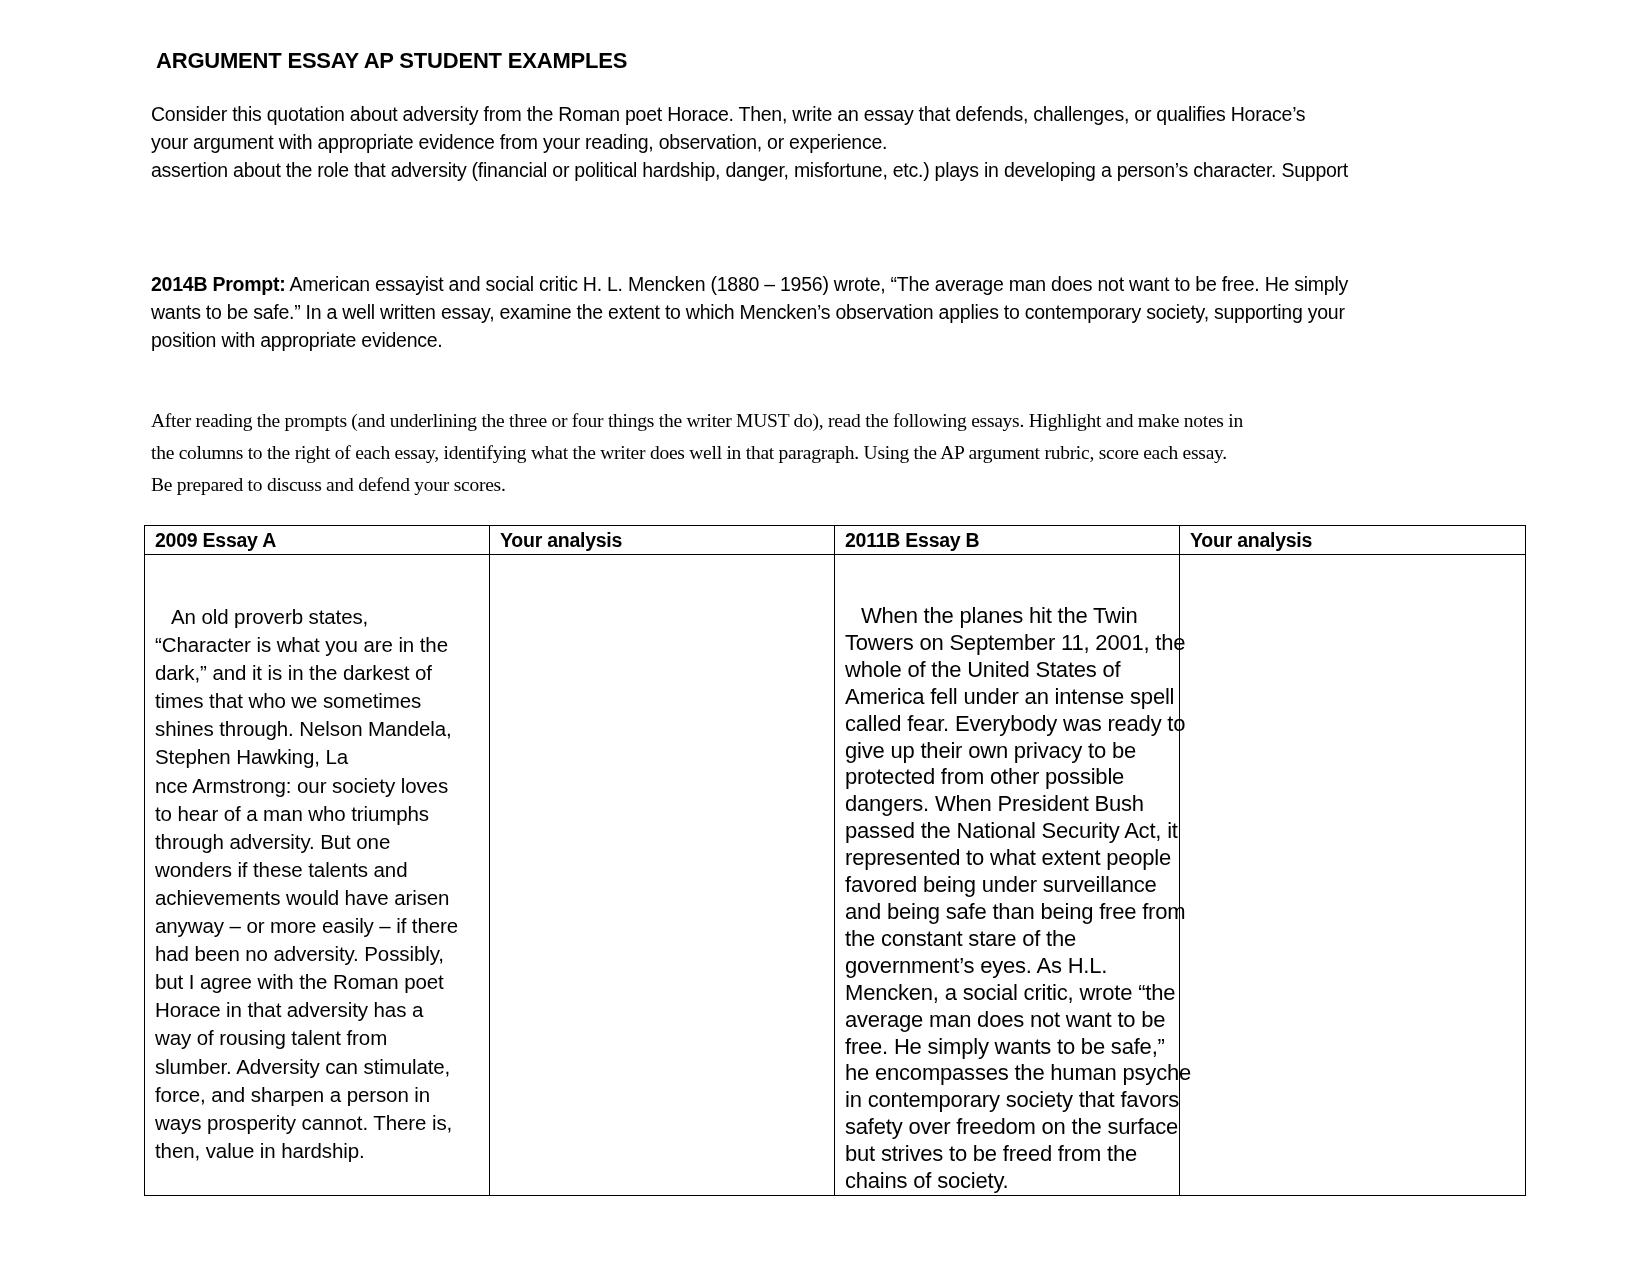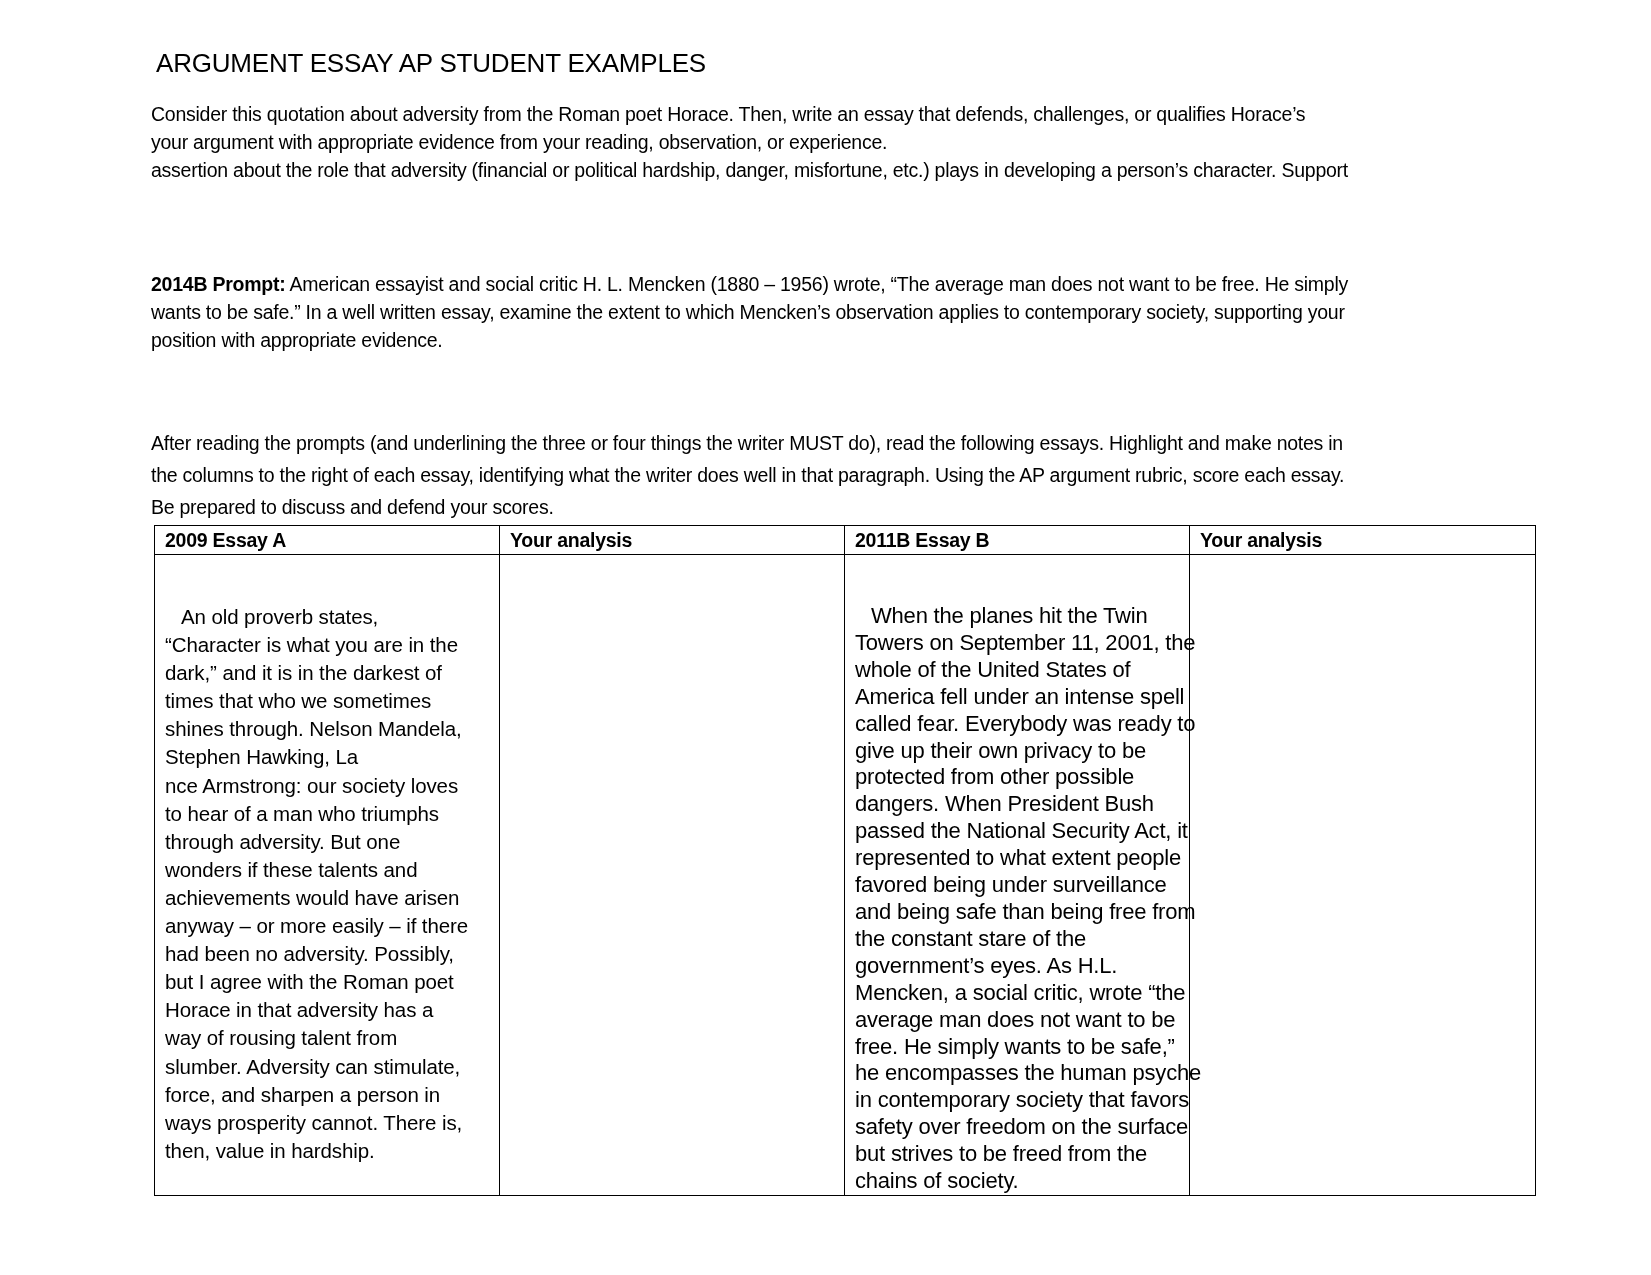--- a/index.html
+++ b/index.html
@@ -2,32 +2,32 @@
 <html><head>
 <meta charset="utf-8">
 <style>
   html, body { margin: 0; padding: 0; background: #ffffff; }
   body {
     width: 1651px; height: 1275px; position: relative; overflow: hidden;
     font-family: "Liberation Sans", sans-serif; color: #000;
   }
   .title {
     position: absolute; left: 156px; top: 48px;
-    font-size: 26px; font-weight: normal; letter-spacing: -0.2px;
+    font-size: 22px; font-weight: bold; letter-spacing: -0.2px;
   }
   .para {
     position: absolute; left: 151px; width: 1365px;
     font-size: 19.5px; line-height: 28px; letter-spacing: -0.25px;
   }
   .para b { font-weight: bold; }
   #p1 { top: 100px; }
   #p2 { top: 270px; }
-  #p3 { top: 427px; line-height: 32px; }
+  #p3 { top: 405px; line-height: 32px; font-family: Liberation Serif, serif; }
   table.essays {
-    position: absolute; left: 154px; top: 525px;
+    position: absolute; left: 144px; top: 525px;
     width: 1381px; border-collapse: collapse; table-layout: fixed;
   }
   table.essays td, table.essays th {
     border: 1.5px solid #000; vertical-align: top; text-align: left;
     padding: 0 10px;
   }
   table.essays th {
     font-size: 19.5px; font-weight: bold; height: 28px; line-height: 28px;
     letter-spacing: -0.25px;
   }

